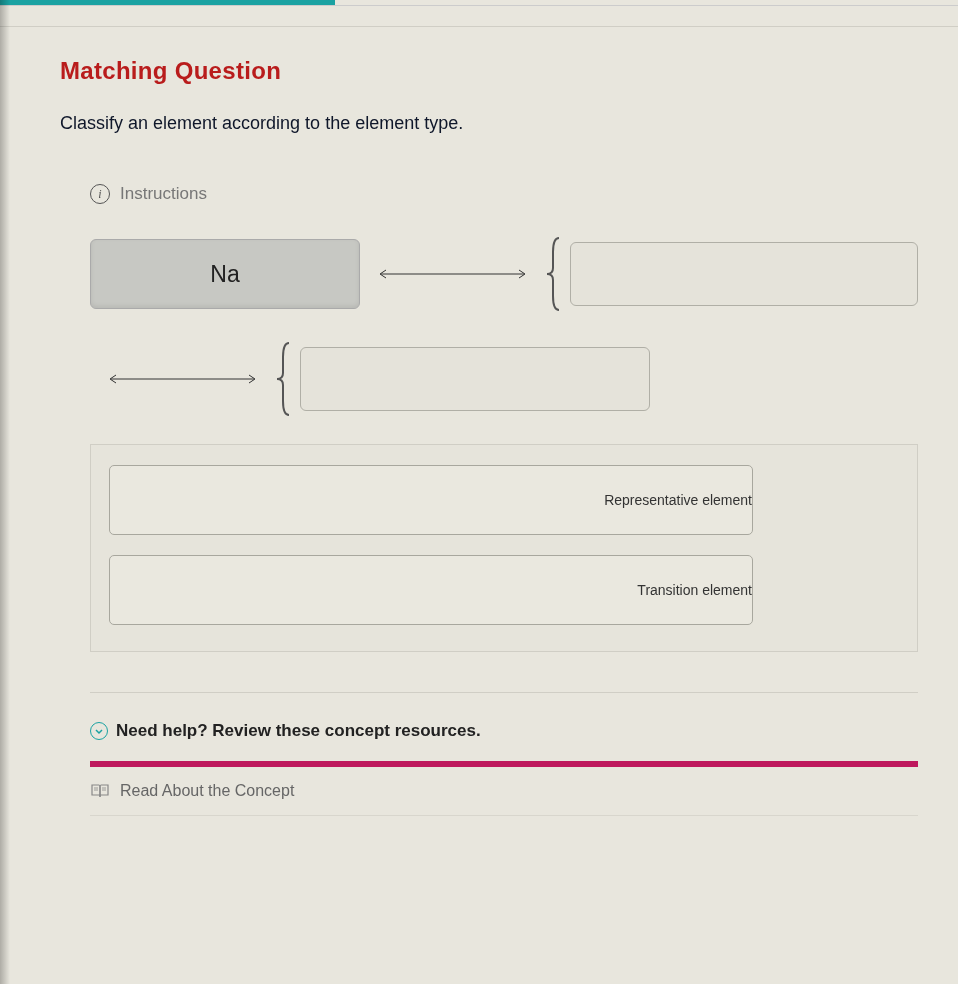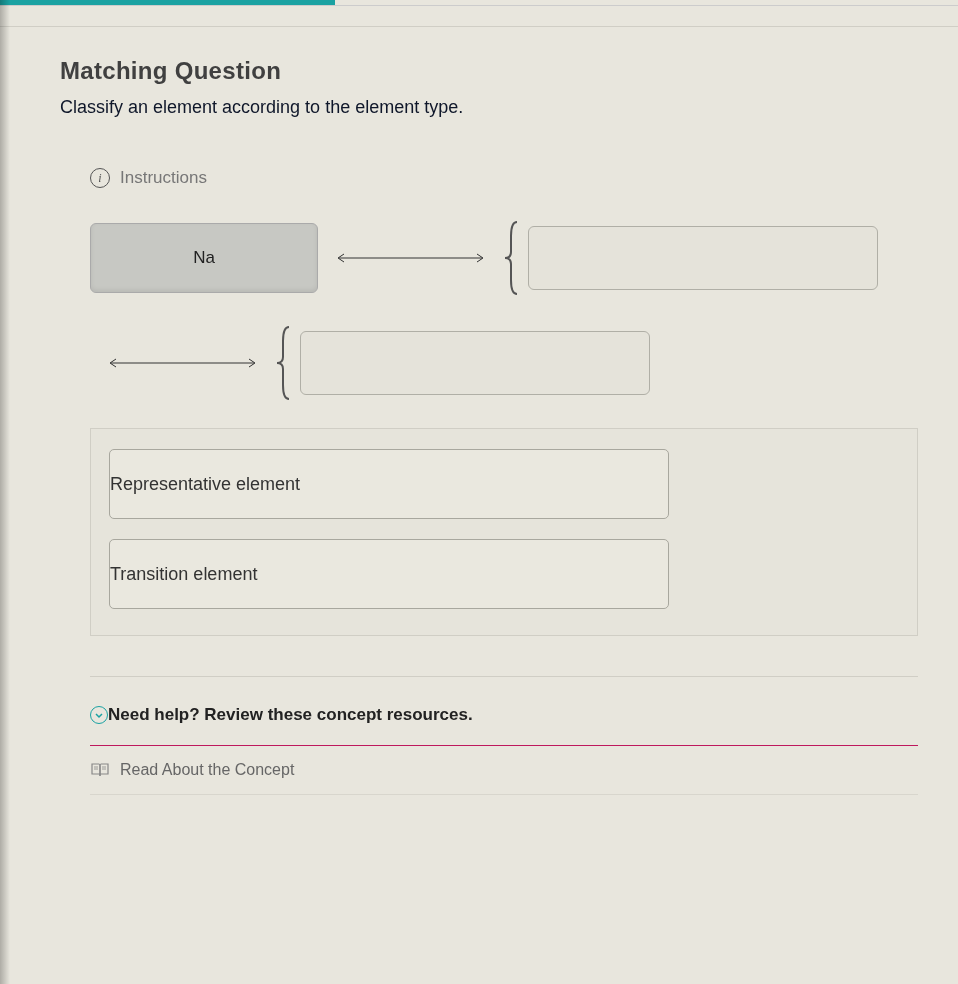--- a/index.html
+++ b/index.html
@@ -17,22 +17,22 @@
       border-bottom: 1px solid #ccc;
     }
     .content {
       padding: 30px 40px 0 60px;
       border-top: 1px solid #d0cec5;
       margin-top: 20px;
     }
     .question-title {
       font-size: 24px;
       font-weight: bold;
-      color: #404040;
-      margin-bottom: 12px;
+      color: #b91c1c;
+      margin-bottom: 28px;
       letter-spacing: 0.3px;
     }
     .question-prompt {
       font-size: 18px;
       color: #0f172a;
       margin-bottom: 50px;
     }
     .instructions-row {
       display: flex;
       align-items: center;
@@ -61,29 +61,29 @@
     .match-area {
       margin-left: 30px;
       margin-bottom: 20px;
     }
     .match-row {
       display: flex;
       align-items: center;
       margin-bottom: 25px;
     }
     .source-tile {
-      width: 228px;
+      width: 270px;
       height: 70px;
       background: #c7c8c3;
       border: 1px solid #aaa;
       border-radius: 6px;
       display: flex;
       align-items: center;
       justify-content: center;
-      font-size: 17px;
+      font-size: 23px;
       color: #222;
       box-shadow: inset 0 -2px 4px rgba(0,0,0,0.08);
     }
     .connector {
       width: 155px;
       height: 1px;
       position: relative;
       margin: 0 15px;
     }
     .connector svg {
@@ -111,43 +111,43 @@
       border-radius: 6px;
     }
     .options-container {
       margin-left: 30px;
       border: 1px solid #d0cec5;
       padding: 20px 18px;
       background: #e6e4db;
       margin-bottom: 40px;
     }
     .option-tile {
-      width: 560px;
+      width: 644px;
       height: 70px;
       background: #eae8df;
       border: 1.5px solid #a8a79e;
       border-radius: 5px;
       display: flex;
       align-items: center;
-      justify-content: flex-start;
-      font-size: 18px;
+      justify-content: flex-end;
+      font-size: 14px;
       color: #333;
       margin-bottom: 20px;
       cursor: grab;
     }
     .option-tile:last-child { margin-bottom: 6px; }
     .help-section {
       margin-left: 30px;
       border-top: 1px solid #d0cec5;
       padding-top: 28px;
     }
     .help-header {
       display: flex;
       align-items: center;
-      gap: 0;
+      gap: 8px;
       margin-bottom: 20px;
     }
     .check-icon {
       width: 18px;
       height: 18px;
       border: 1.5px solid #1aa2a2;
       border-radius: 50%;
       display: flex;
       align-items: center;
       justify-content: center;
@@ -156,21 +156,21 @@
     .help-text {
       font-size: 17px;
       font-weight: bold;
       color: #222;
     }
     .resource-row {
       display: flex;
       align-items: center;
       gap: 10px;
       padding: 15px 0;
-      border-top: 1px solid #be185d;
+      border-top: 6px solid #be185d;
       border-bottom: 1px solid #d8d6cd;
       margin-top: 8px;
     }
     .book-icon {
       width: 20px;
       height: 18px;
       display: flex;
       align-items: center;
       justify-content: center;
     }

